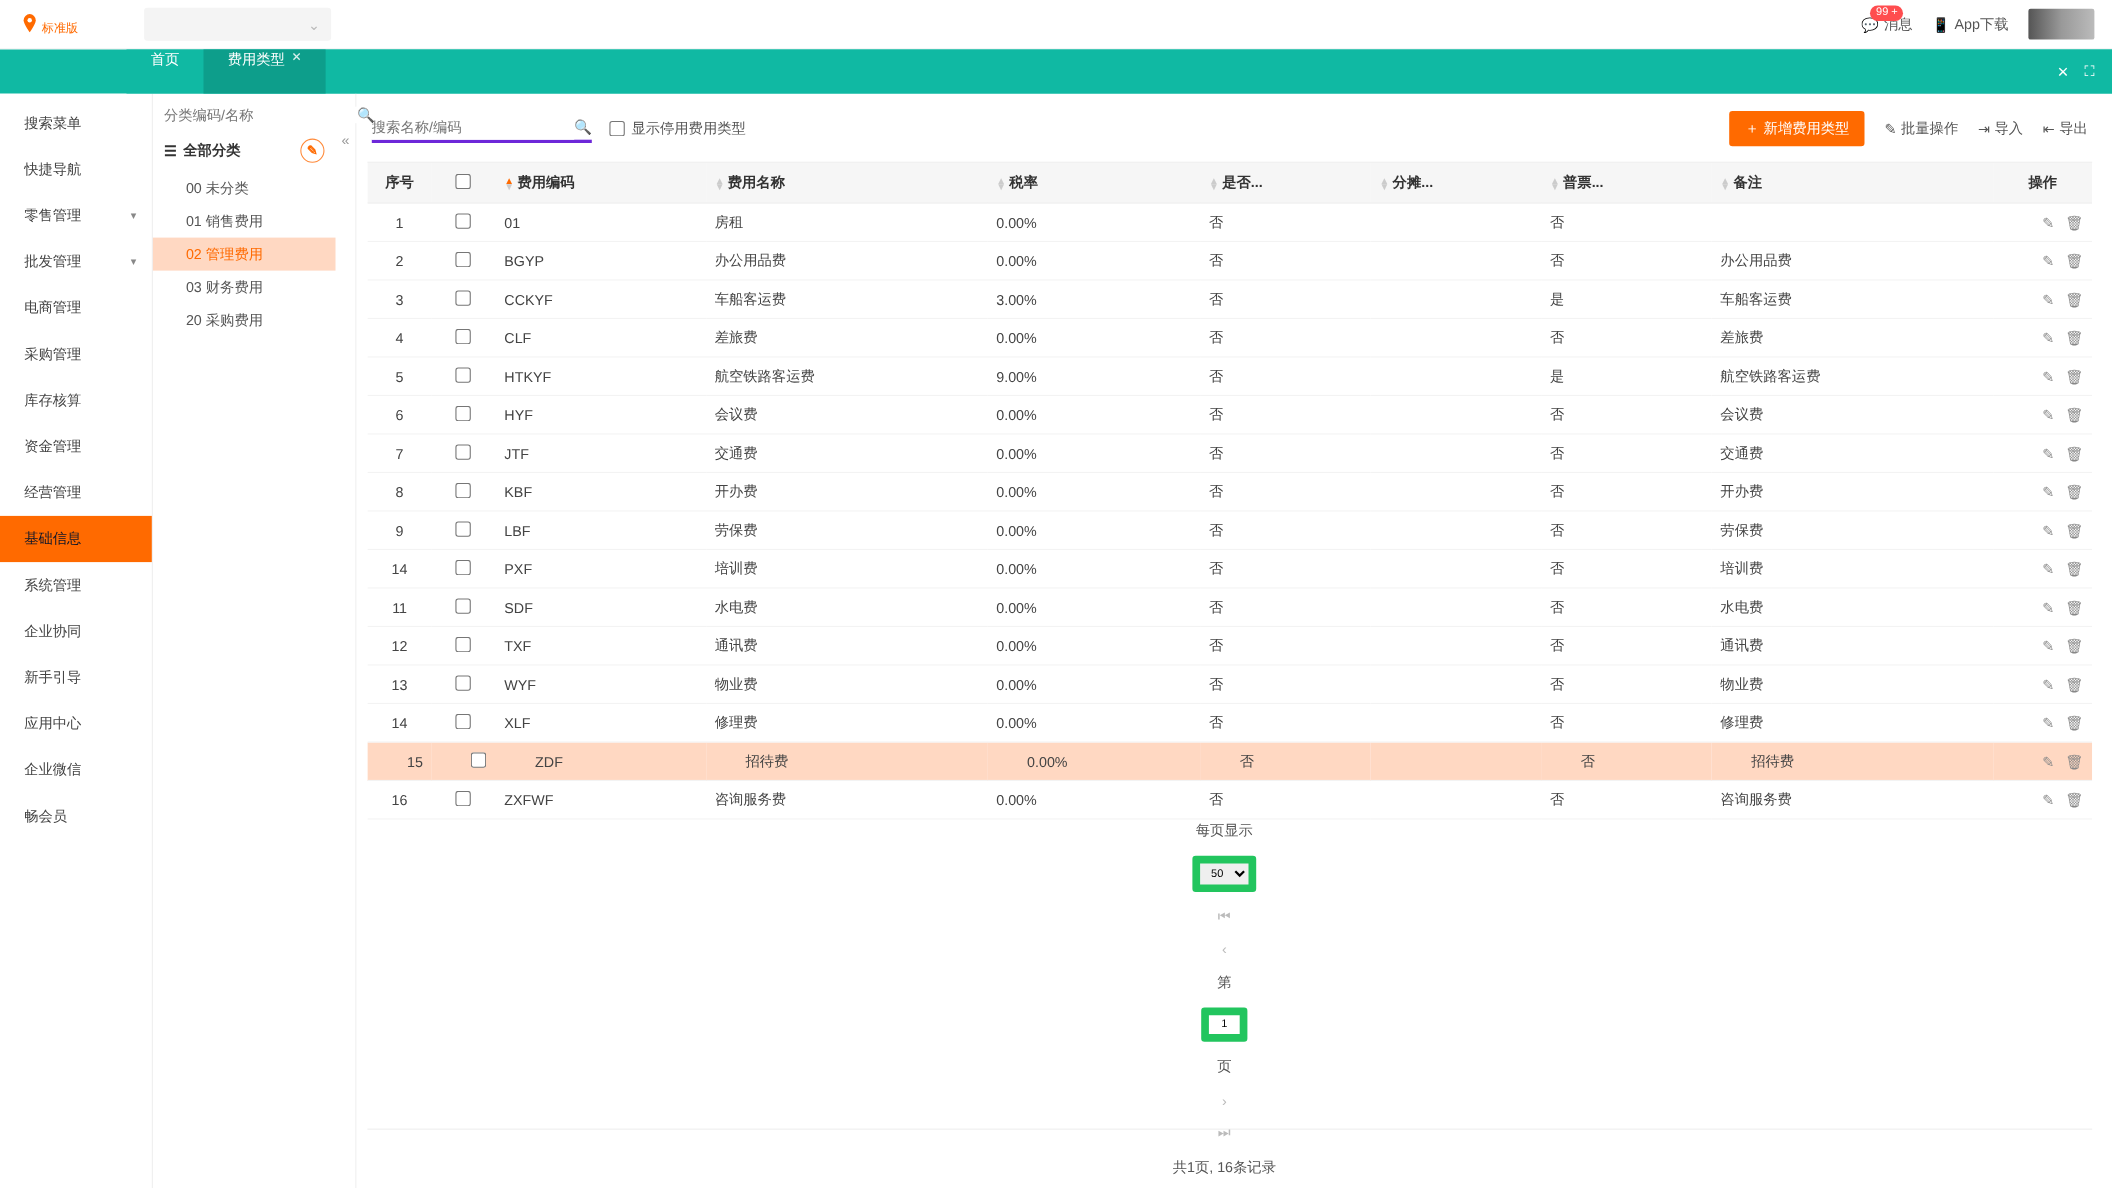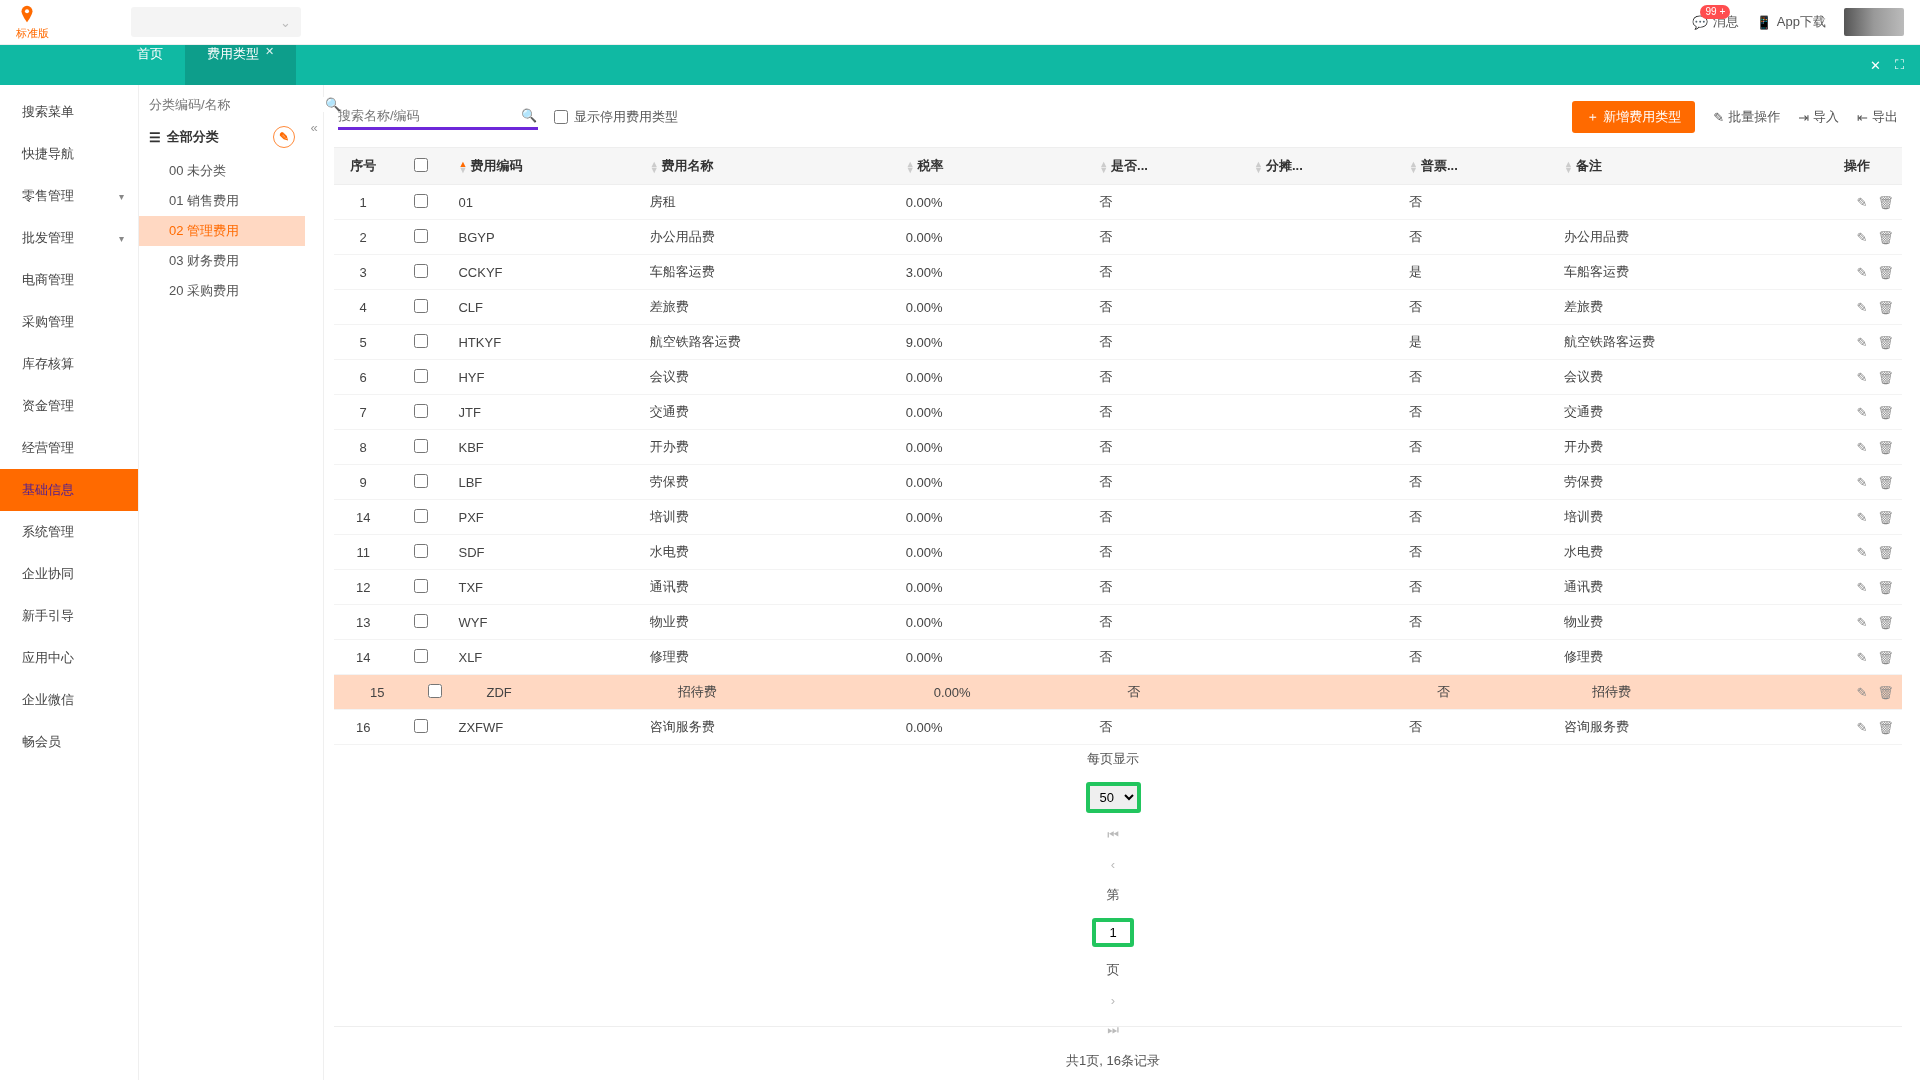--- a/index.html
+++ b/index.html
@@ -1,42 +1,42 @@
 <!DOCTYPE html>
 <html><head>
 <meta charset="utf-8">
 <style>
 * { margin: 0; padding: 0; box-sizing: border-box; }
 body { font-family: "Microsoft YaHei", "PingFang SC", sans-serif; font-size: 13px; color: #333; background: #fff; overflow: hidden; }
 .app { width: 1920px; height: 1080px; display: flex; flex-direction: column; }
 
 
 .top-header { height: 45px; display: flex; align-items: center; padding: 0 16px; border-bottom: 1px solid #eee; }
-.logo-area { width: 105px; display: flex; flex-direction: column; align-items: flex-start; color: #ff6a00; font-size: 11px; }
+.logo-area { width: 105px; display: flex; flex-direction: row; align-items: flex-end; color: #ff6a00; font-size: 11px; }
 .logo-area svg { width: 22px; height: 22px; }
 .logo-sub { font-size: 11px; }
 .company-box { width: 170px; height: 30px; background: #f4f4f4; border-radius: 3px; margin-left: 10px; display: flex; align-items: center; justify-content: flex-end; padding: 0 10px; color: #bbb; }
 .header-right { margin-left: auto; display: flex; align-items: center; gap: 18px; color: #555; }
 .hr-item { display: flex; align-items: center; gap: 4px; cursor: pointer; position: relative; }
 .badge { position: absolute; top: -8px; left: 8px; background: #ff4d4f; color: #fff; font-size: 10px; padding: 0 5px; border-radius: 8px; line-height: 14px; }
 .avatar { width: 60px; height: 28px; background: linear-gradient(90deg,#555,#999,#bbb); border-radius: 2px; }
 
 
 .tab-strip { height: 40px; background: #10b9a3; display: flex; align-items: stretch; position: relative; margin-left: 115px; }
 .tab-strip-full { position: absolute; left: 0; right: 0; height: 40px; background: #10b9a3; top: 45px; }
 .tab { padding: 0 22px; display: flex; align-items: flex-start; color: #fff; cursor: pointer; gap: 6px; }
 .tab.active { background: #0d9e8b; }
 .tab-close { font-size: 11px; opacity: .85; }
 .strip-icons { margin-left: auto; display: flex; align-items: center; gap: 14px; padding-right: 16px; color: #fff; }
 
 
 .body-row { flex: 1; display: flex; min-height: 0; }
 .left-nav { width: 139px; background: #fff; border-right: 1px solid #efefef; padding-top: 6px; display: flex; flex-direction: column; }
 .nav-item { height: 42px; display: flex; align-items: center; padding-left: 22px; color: #444; cursor: pointer; justify-content: space-between; padding-right: 14px; }
-.nav-item.active { background: #ff6a00; color: #4c1d95; }
+.nav-item.active { background: #ff6a00; color: #0f172a; }
 .chev { font-size: 10px; color: #888; }
 
 .mid-panel { width: 185px; border-right: 1px solid #efefef; display: flex; flex-direction: column; padding-top: 8px; position: relative; }
 .mid-search { display: flex; align-items: center; padding: 4px 10px 8px; }
 .mid-search input { flex: 1; border: none; outline: none; font-size: 13px; color: #888; }
 .mid-search .sicn { color: #ff6a00; }
 .cat-header { display: flex; align-items: center; padding: 6px 10px; gap: 6px; font-weight: 600; }
 .cat-header .add-btn { margin-left: auto; width: 22px; height: 22px; border: 1px solid #ff8a3a; color: #ff6a00; border-radius: 50%; display: flex; align-items: center; justify-content: center; font-size: 12px; }
 .collapse-handle { width: 18px; display: flex; align-items: center; justify-content: center; color: #999; cursor: pointer; }
 .cat-list { padding: 2px 0; }
@@ -64,21 +64,21 @@
 .col-idx { width: 55px; text-align: center; }
 .col-chk { width: 40px; text-align: center; }
 .col-op  { width: 90px; text-align: center; }
 .op-icons { display: flex; gap: 10px; justify-content: flex-end; color: #888; }
 .op-icons span { cursor: pointer; }
 th.op-head { text-align: center; }
 input[type=checkbox] { width: 14px; height: 14px; }
 
 
 .pager { height: 44px; display: flex; align-items: center; justify-content: flex-end; gap: 14px; color: #555; padding-right: 10px; border-top: 1px solid #eee; flex-direction: column; }
-.pager select, .pager input { border: 4px solid #22c55e; border-radius: 3px; padding: 3px 6px; font-size: 13px; }
+.pager select, .pager input { border: 7px solid #22c55e; border-radius: 3px; padding: 3px 6px; font-size: 10px; }
 .pager .pg-input { width: 42px; text-align: center; }
 .pg-btn { color: #bbb; cursor: pointer; padding: 0 2px; }
 </style>
 </head>
 <body>
 
 <div class="app">
   <div class="tab-strip-full"></div>
 
   <div class="top-header">

